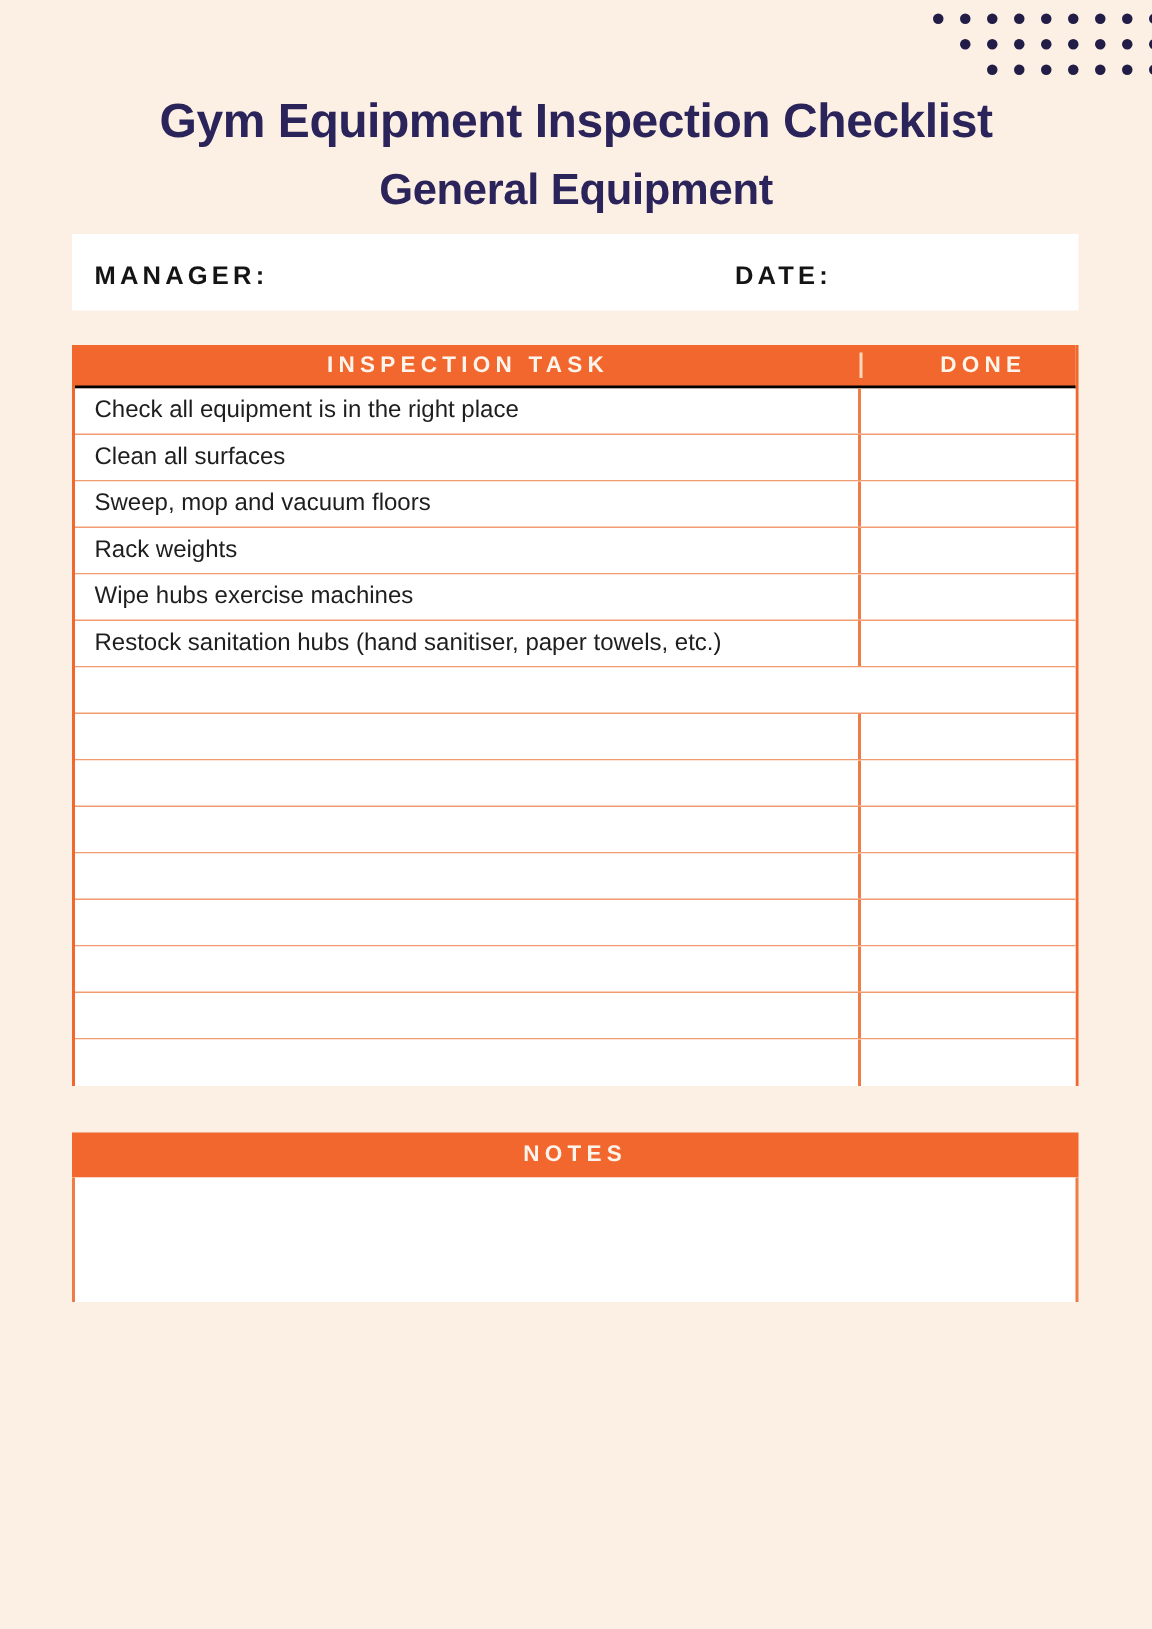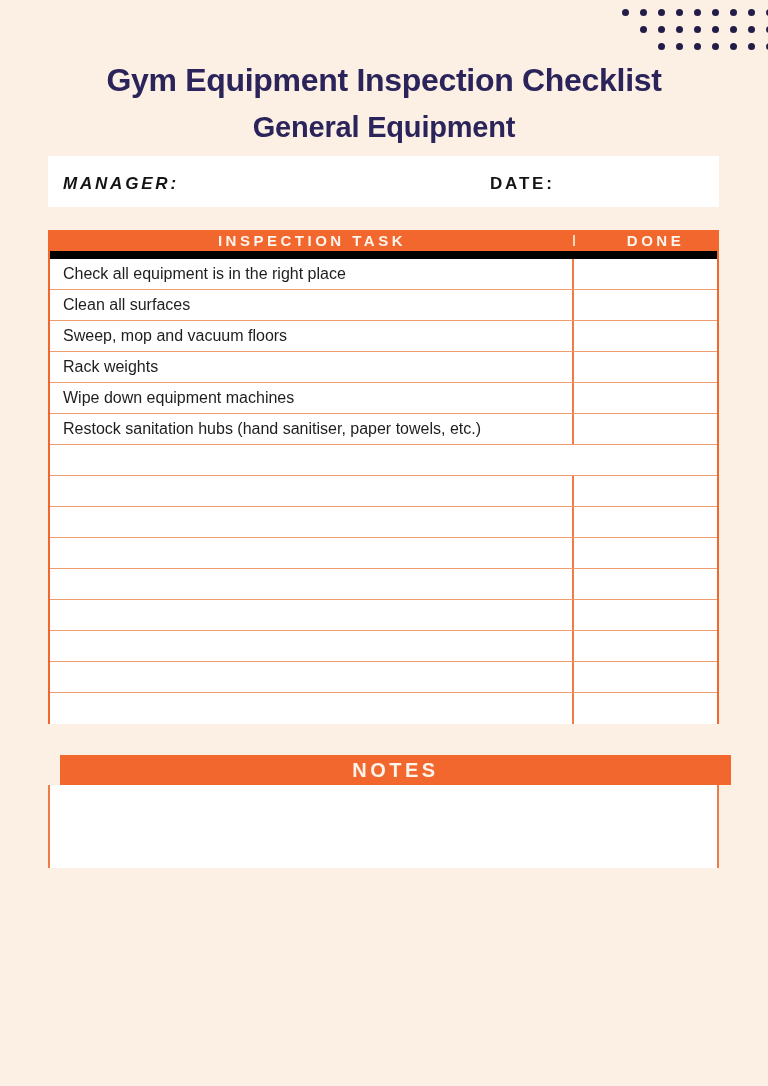--- a/index.html
+++ b/index.html
@@ -24,44 +24,44 @@
   
   .title{position:absolute;top:62px;left:0;width:768px;text-align:center;
          font-size:32px;font-weight:bold;color:var(--title-navy);letter-spacing:-0.3px;}
   .subtitle{position:absolute;top:111px;left:0;width:768px;text-align:center;
          font-size:29px;font-weight:bold;color:var(--title-navy);letter-spacing:-0.2px;}
 
   
   .info-bar{position:absolute;left:48px;top:156px;width:671px;height:51px;background:#ffffff;
             display:flex;align-items:center;}
   .field{display:flex;align-items:baseline;}
-  .field.manager{margin-left:15px;flex:0 0 427px;font-style:italic;}
+  .field.manager{margin-left:15px;flex:0 0 427px;}
   .flabel{font-size:17px;font-weight:bold;color:#141414;letter-spacing:2.8px;}
   .fvalue{display:inline-block;min-width:120px;min-height:20px;}
 
   
   .table{position:absolute;left:48px;top:230px;width:671px;
          border-left:2px solid var(--accent-orange);border-right:2px solid var(--accent-orange);}
-  .thead{display:flex;height:29px;background:var(--accent-orange);border-bottom:8px solid #000000;}
+  .thead{display:flex;height:29px;background:var(--accent-orange);border-bottom:2px solid #000000;}
   .th{display:flex;align-items:center;justify-content:center;color:#FDF4EC;
       font-size:15px;font-weight:bold;letter-spacing:3.5px;}
   .th.task{width:524px;position:relative;}
   .th.task::after{content:"";position:absolute;right:-1px;top:5px;bottom:5px;width:2px;
       background:var(--header-divider);}
   .th.done{flex:1;padding-left:20px;}
   .trow{display:flex;height:31px;background:#ffffff;border-bottom:1px solid var(--row-line);}
   .trow:last-child{border-bottom:none;}
   .tcell{display:flex;align-items:center;}
   .task-cell{width:524px;border-right:2px solid var(--col-line);padding-left:13px;
       font-size:16px;color:var(--task-text);white-space:nowrap;overflow:hidden;}
   .done-cell{flex:1;}
 
   
-  .notes-header{position:absolute;left:60px;top:755px;width:671px;height:30px;
-      background:var(--accent-orange);color:#FDF4EC;font-size:20px;font-weight:bold;
+  .notes-header{position:absolute;left:48px;top:755px;width:671px;height:30px;
+      background:var(--accent-orange);color:#FDF4EC;font-size:15px;font-weight:bold;
       letter-spacing:3.5px;text-align:center;line-height:30px;}
   .notes-body{position:absolute;left:48px;top:785px;width:671px;height:257px;background:#ffffff;
       border:2px solid var(--col-line);border-top:none;padding:8px 10px;font-size:15px;color:#222;}
 
   
   .footer{position:absolute;left:0;top:1061px;width:768px;height:25px;background:var(--navy);
       display:flex;align-items:center;justify-content:flex-end;padding-right:9px;}
   .logo{display:flex;align-items:center;}
   .logo-icon{width:9px;height:9px;border-radius:50%;border:3px dashed var(--accent-orange);
       margin-right:2px;transform:rotate(20deg);}
@@ -132,21 +132,21 @@
         </div>
         <div class="trow">
           <div class="tcell task-cell">Sweep, mop and vacuum floors</div>
           <div class="tcell done-cell"></div>
         </div>
         <div class="trow">
           <div class="tcell task-cell">Rack weights</div>
           <div class="tcell done-cell"></div>
         </div>
         <div class="trow">
-          <div class="tcell task-cell">Wipe down equipment machines</div>
+          <div class="tcell task-cell">Wipe hubs exercise machines</div>
           <div class="tcell done-cell"></div>
         </div>
         <div class="trow">
           <div class="tcell task-cell">Restock sanitation hubs (hand sanitiser, paper towels, etc.)</div>
           <div class="tcell done-cell"></div>
         </div>
         <div class="trow">
           <div class="tcell done-cell"></div>
         </div>
         <div class="trow">

